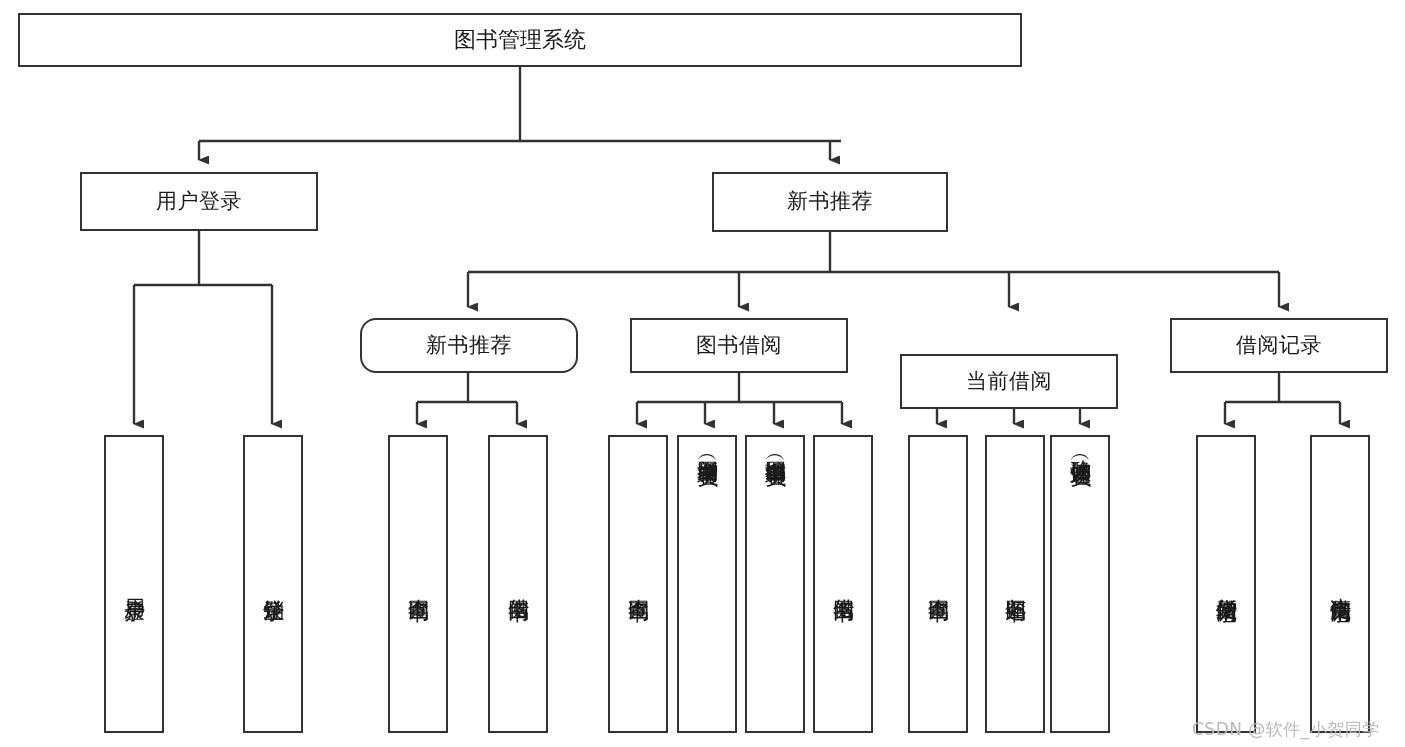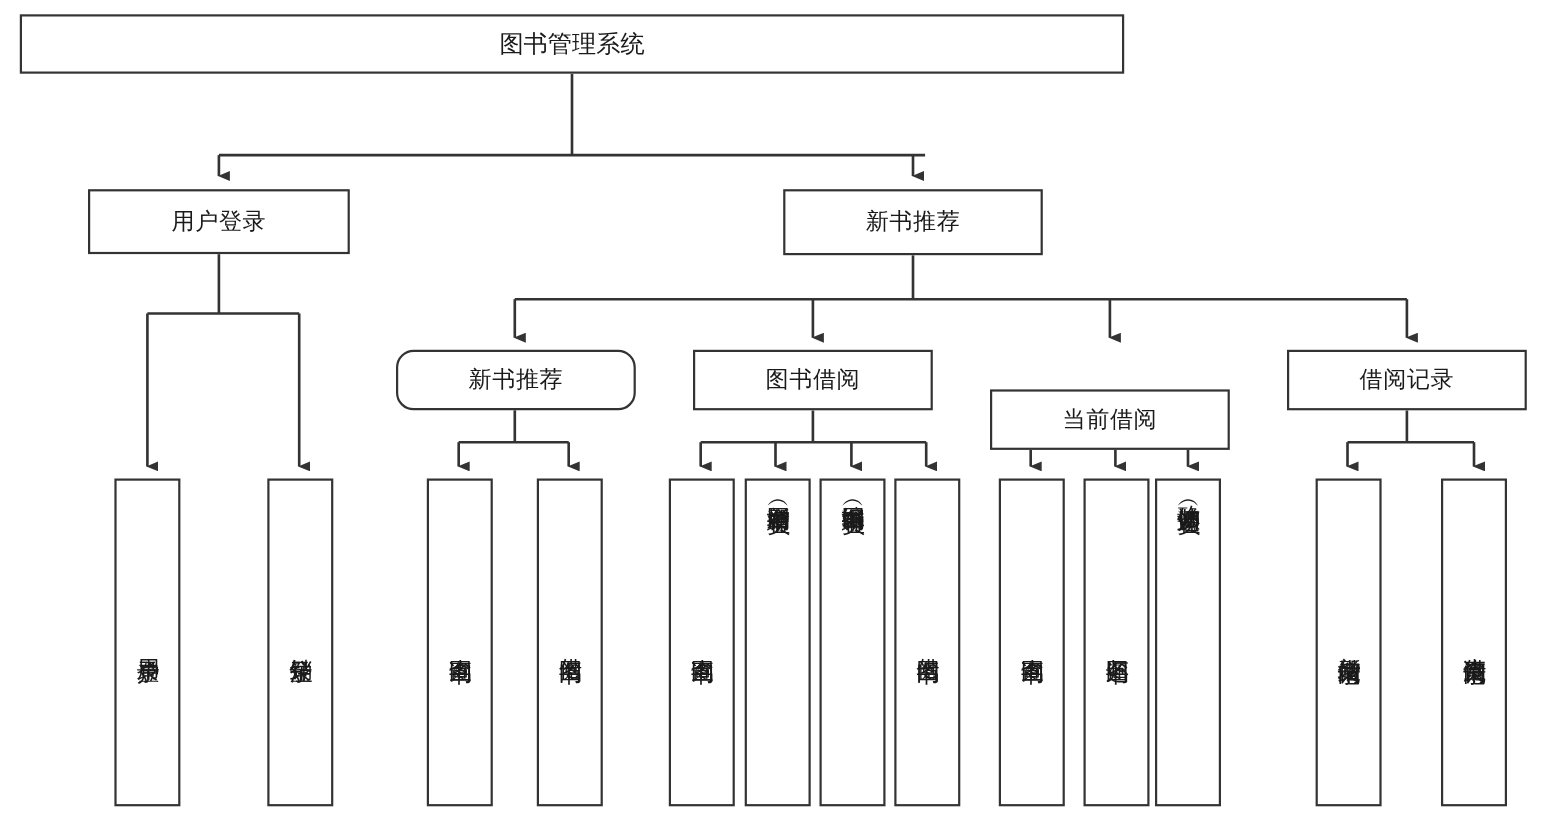--- a/index.html
+++ b/index.html
@@ -187,14 +187,15 @@
     <span class="vtext">确认归还（管理员）</span>
   </div>
 
   <div class="node leaf" style="left:1196px; top:435px; width:60px; height:298px;">
     <span class="vtext">新增借阅记录</span>
   </div>
   <div class="node leaf" style="left:1310px; top:435px; width:60px; height:298px;">
     <span class="vtext">查询借阅记录</span>
   </div>
 
+  <div class="watermark" style="left:1192px; top:718px;">CSDN @软件_小贺同学</div>
 
 </div>
 
 </body></html>

